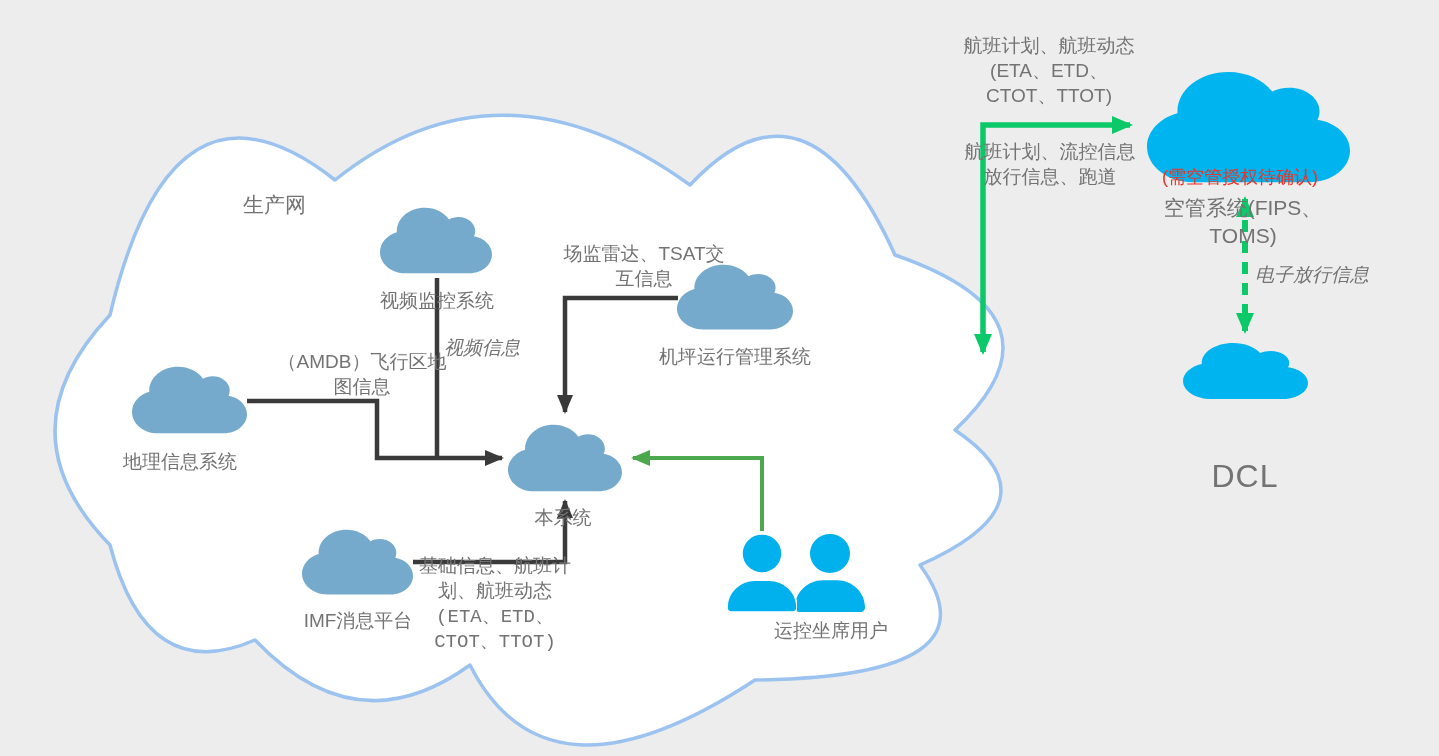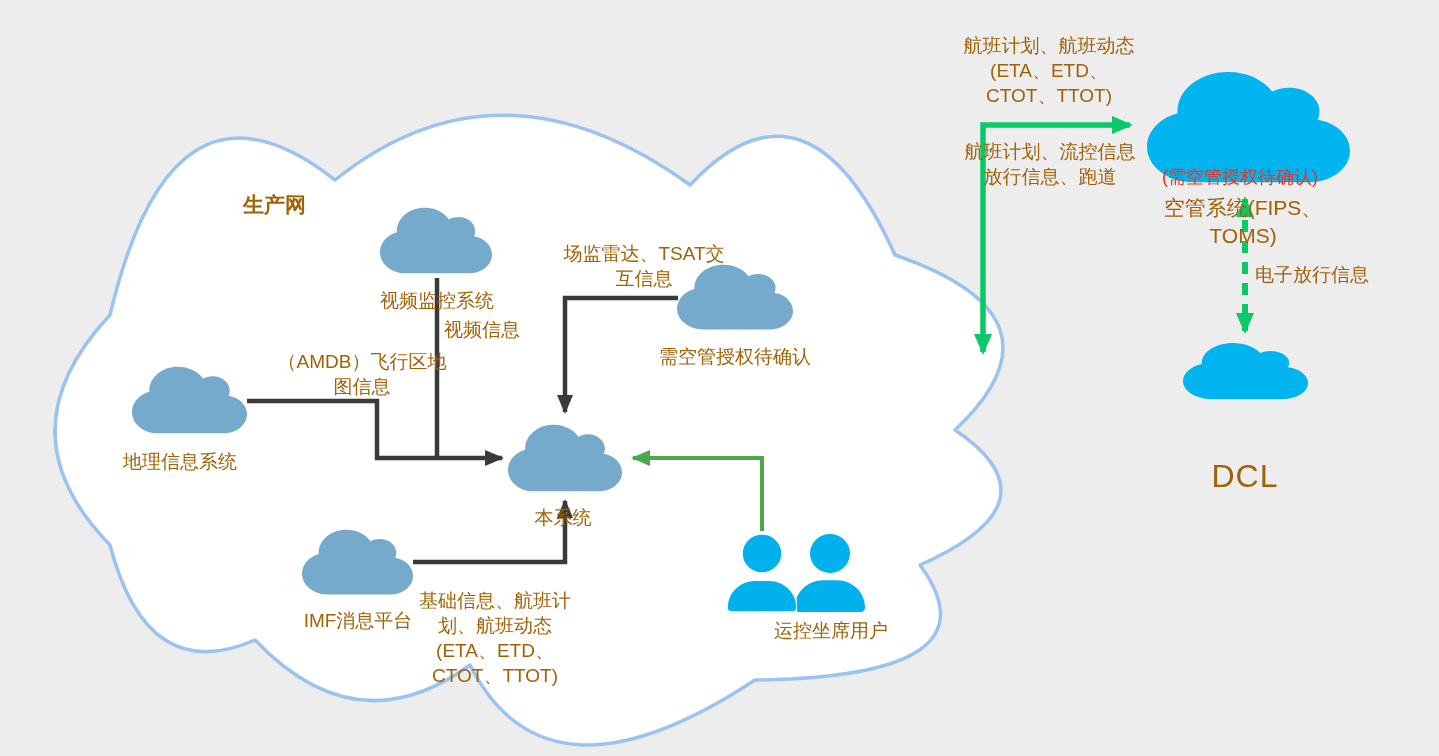--- a/index.html
+++ b/index.html
@@ -10,24 +10,24 @@
     color:#474747;
   }
   #diagram-svg{position:absolute;left:0;top:0;}
   .label{
     position:absolute;
     white-space:pre-line;
     text-align:center;
     transform:translateX(-50%);
     font-size:19px;
     line-height:1.32;
-    color:#a16207;
+    color:#737373;
   }
-  .label.anchor-left{transform:none;text-align:left;}
-  .label.bold{font-weight:bold;}
+  .label.anchor-left{transform:none;text-align:left;font-style:italic;}
+  .label.bold{font-weight:normal;}
   .label.big{font-size:21px;}
   .label.dcl{font-size:32px;letter-spacing:1px;margin-top:48px;}
   .label.red{color:#EE3124;font-size:18px;margin-top:36px;}
 </style>
 </head>
 <body>
 
 <div id="stage">
 
   <svg id="diagram-svg" width="1439" height="756" viewBox="0 0 1439 756">
@@ -77,32 +77,32 @@
     <use href="#person" x="727" y="534" width="70" height="78" fill="#00B1EE" stroke="#FFFFFF" stroke-width="10"></use>
   </svg>
 
   <div class="label bold big" style="left:243px;top:191px;transform:none;">生产网</div>
 
   <div class="label" style="left:437px;top:288px;font-family:Liberation Serif, serif;">视频监控系统</div>
 
   <div class="label" style="left:644px;top:241px;">场监雷达、TSAT交
 互信息</div>
 
-  <div class="label" style="left:735px;top:344px;">需空管授权待确认</div>
+  <div class="label" style="left:735px;top:344px;">机坪运行管理系统</div>
 
-  <div class="label anchor-left" style="left:444px;top:317px;">视频信息</div>
+  <div class="label anchor-left" style="left:444px;top:335px;">视频信息</div>
 
   <div class="label" style="left:317px;top:349px;margin-left:45px;">（AMDB）飞行区地
 图信息</div>
 
   <div class="label" style="left:180px;top:449px;">地理信息系统</div>
 
   <div class="label" style="left:358px;top:608px;">IMF消息平台</div>
 
-  <div class="label" style="left:495px;top:588px;">基础信息、航班计
+  <div class="label" style="left:495px;top:555px;font-family:Liberation Mono, monospace;">基础信息、航班计
 划、航班动态
 (ETA、ETD、
 CTOT、TTOT)</div>
 
   <div class="label" style="left:563px;top:505px;">本系统</div>
 
   <div class="label" style="left:831px;top:618px;">运控坐席用户</div>
 
   <div class="label" style="left:1049px;top:33px;">航班计划、航班动态
 (ETA、ETD、

